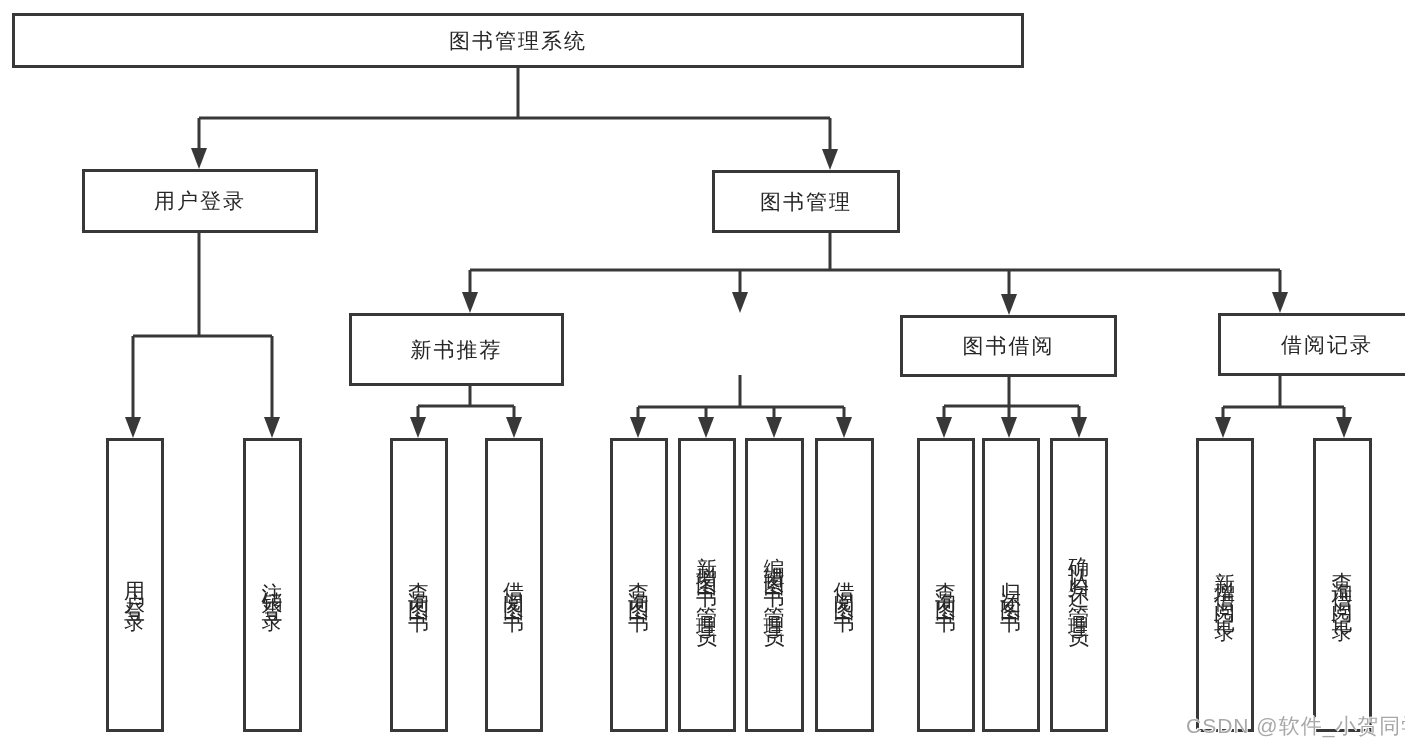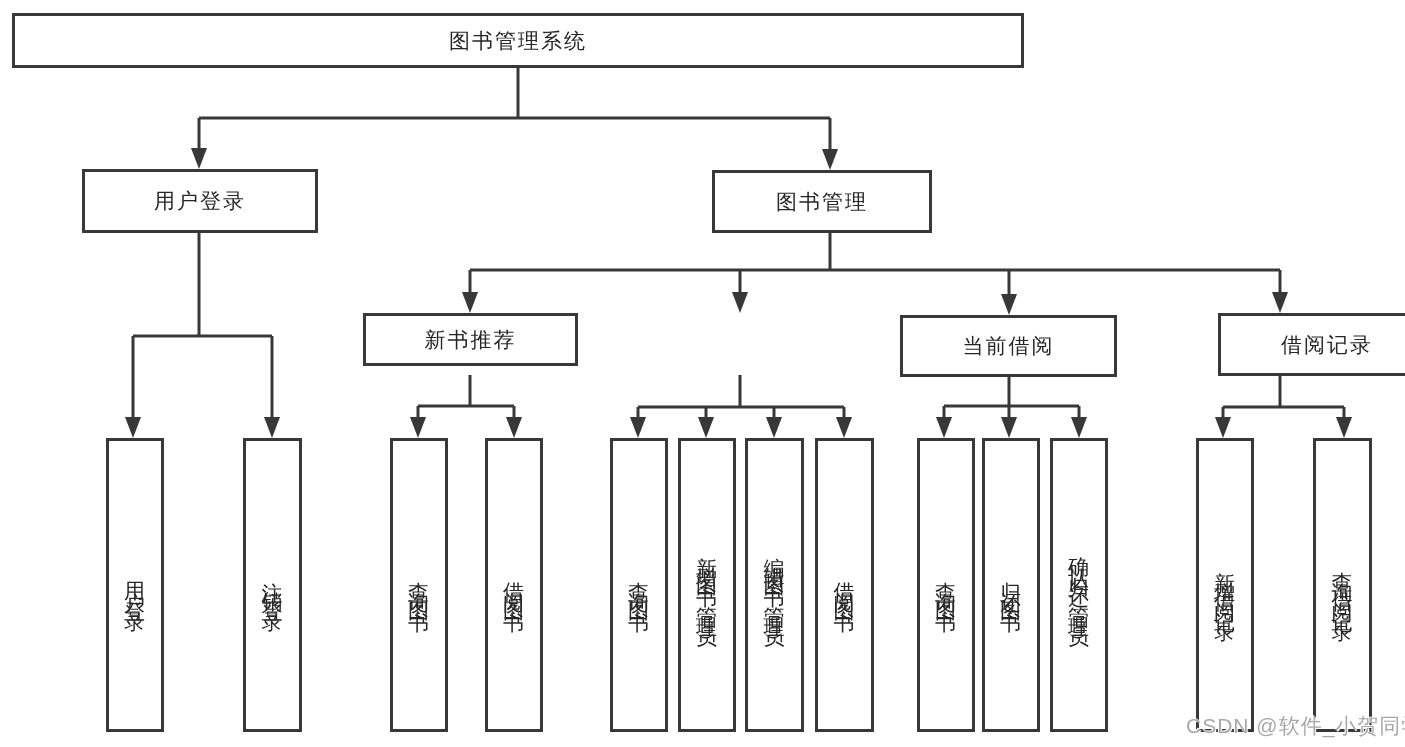--- a/index.html
+++ b/index.html
@@ -98,24 +98,24 @@
     <g>
       <path d="M1280 375 V407 M1223 407 H1344 M1223 407 V421 M1344 407 V421"></path>
       <polygon points="1215,417 1231,417 1223,438" fill="#383838" stroke="none"></polygon>
       <polygon points="1336,417 1352,417 1344,438" fill="#383838" stroke="none"></polygon>
     </g>
   </svg>
 
   <div class="box h" style="left:12px;top:13px;width:1012px;height:55px">图书管理系统</div>
 
   <div class="box h" style="left:82px;top:169px;width:236px;height:64px">用户登录</div>
-  <div class="box h" style="left:712px;top:170px;width:220px;height:63px">图书管理</div>
+  <div class="box h" style="left:712px;top:170px;width:188px;height:63px">图书管理</div>
 
-  <div class="box h" style="left:363px;top:313px;width:215px;height:53px">新书推荐</div>
-  <div class="box h" style="left:900px;top:315px;width:217px;height:62px">当前借阅</div>
+  <div class="box h" style="left:349px;top:313px;width:215px;height:73px">新书推荐</div>
+  <div class="box h" style="left:900px;top:315px;width:217px;height:62px">图书借阅</div>
   <div class="box h" style="left:1218px;top:313px;width:218px;height:63px">借阅记录</div>
 
   <div class="box v" style="left:106px;top:438px;width:58px;height:294px">用户登录</div>
   <div class="box v" style="left:243px;top:438px;width:59px;height:294px">注销登录</div>
 
   <div class="box v" style="left:390px;top:438px;width:58px;height:294px">查询图书</div>
   <div class="box v" style="left:485px;top:438px;width:58px;height:294px">借阅图书</div>
 
   <div class="box v" style="left:610px;top:438px;width:58px;height:294px">查询图书</div>
   <div class="box v" style="left:678px;top:438px;width:58px;height:294px">新增图书（管理员）</div>

